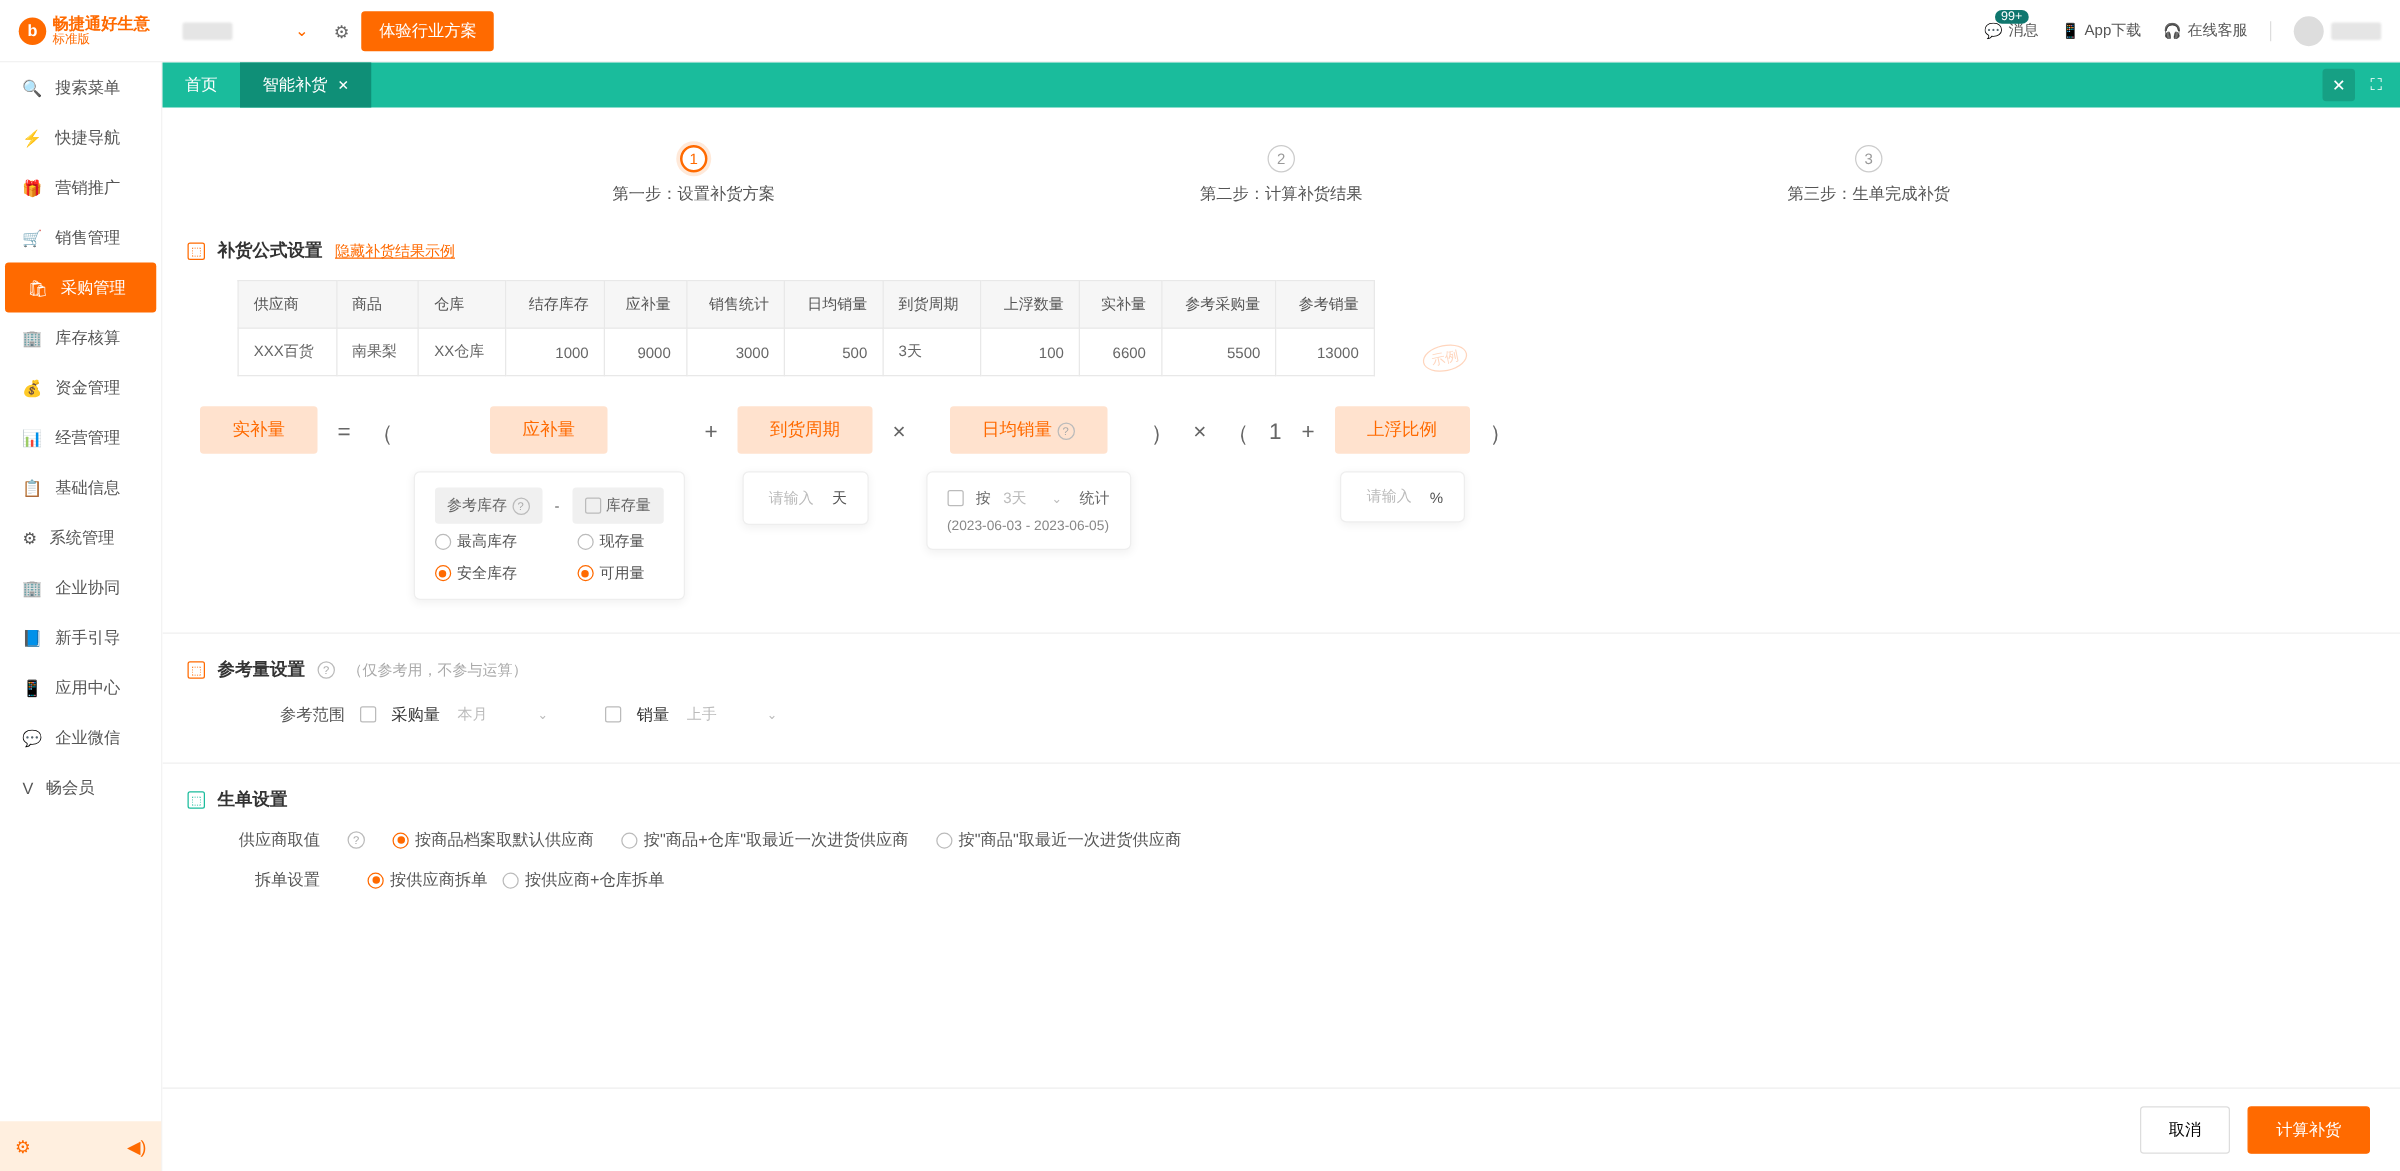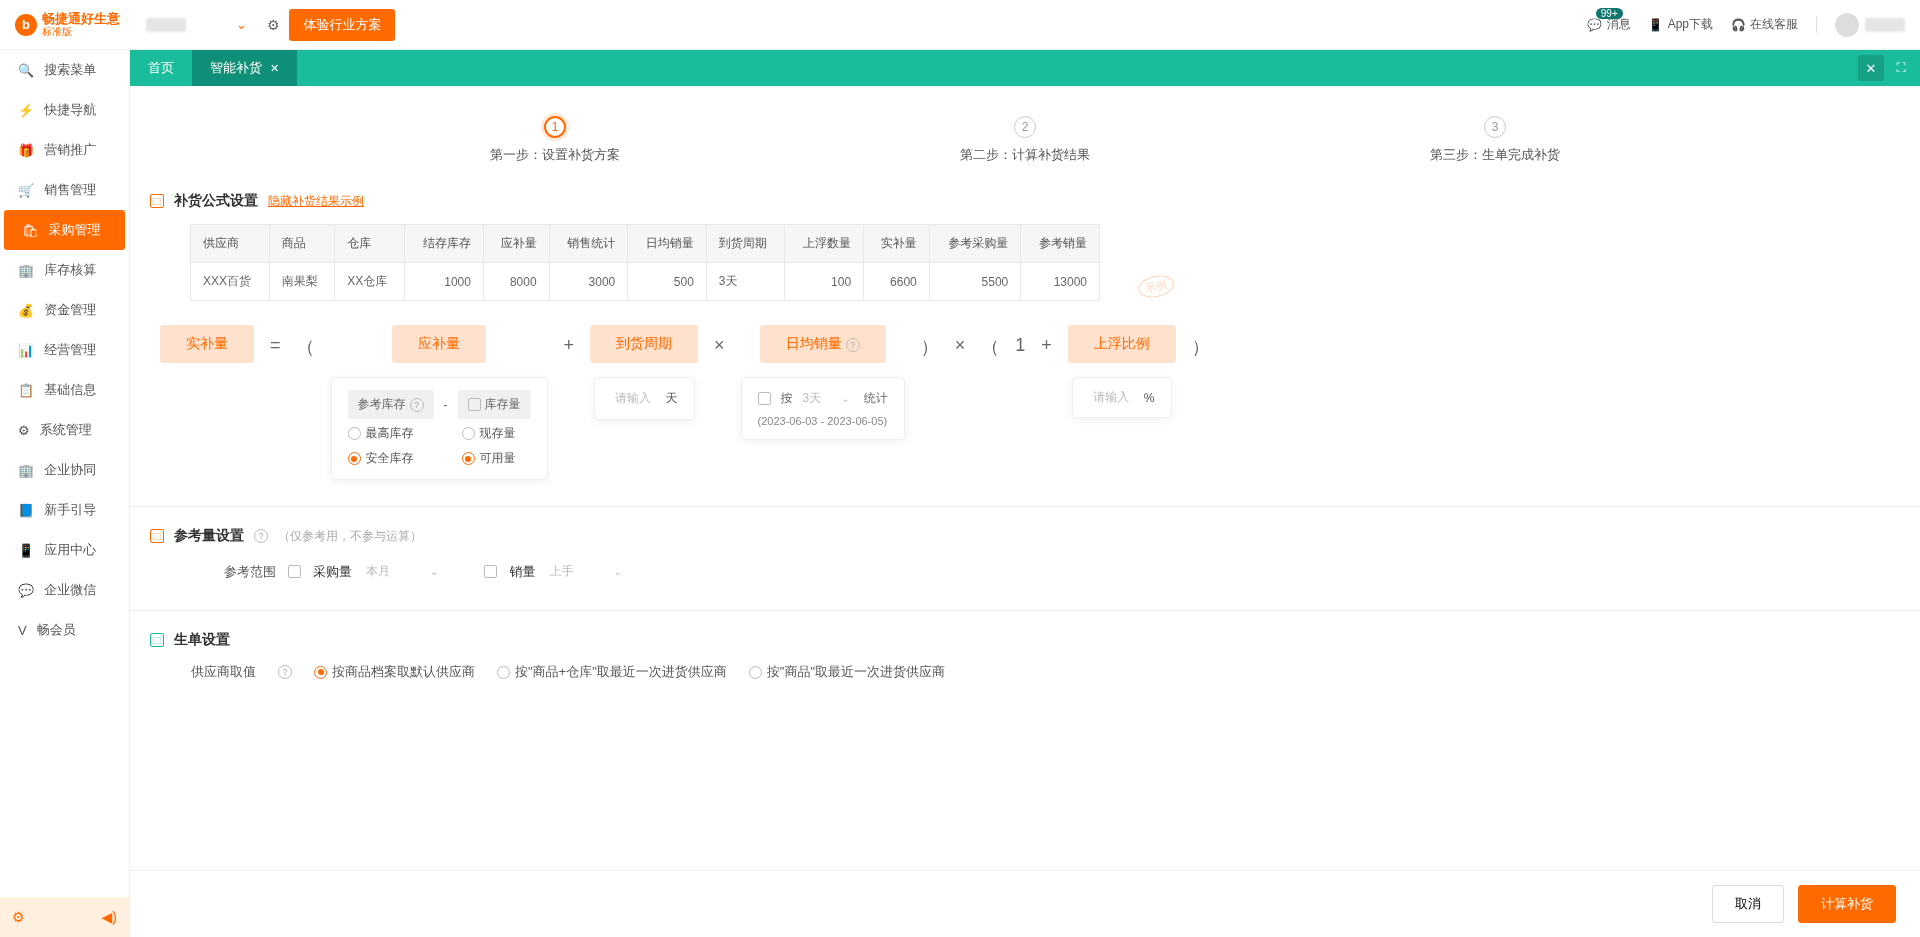--- a/index.html
+++ b/index.html
@@ -265,21 +265,21 @@
                   <th class="r">参考采购量</th>
                   <th class="r">参考销量</th>
                 </tr>
               </thead>
             <tbody>
                 <tr id="st-row">
                   <td>XXX百货</td>
                   <td>南果梨</td>
                   <td>XX仓库</td>
                   <td class="r">1000</td>
-                  <td class="r">8000</td>
+                  <td class="r">9000</td>
                   <td class="r">3000</td>
                   <td class="r">500</td>
                   <td>3天</td>
                   <td class="r">100</td>
                   <td class="r">6600</td>
                   <td class="r">5500</td>
                   <td class="r">13000</td>
                 </tr>
               </tbody>
           </table>
@@ -425,20 +425,32 @@
             </label>
           <label class="radio">
               <span class="radio-dot"></span>
               <span>按"商品+仓库"取最近一次进货供应商</span>
             </label>
           <label class="radio">
               <span class="radio-dot"></span>
               <span>按"商品"取最近一次进货供应商</span>
             </label>
         </div>
+        <div class="form-row" style="margin-left:20px;">
+          <span class="form-label">拆单设置</span>
+          <span style="width:14px;"></span>
+          <label class="radio">
+              <span class="radio-dot on"></span>
+              <span>按供应商拆单</span>
+            </label>
+          <label class="radio">
+              <span class="radio-dot"></span>
+              <span>按供应商+仓库拆单</span>
+            </label>
+        </div>
       </div>
     </div>
 
     <div class="footer">
       <button class="btn">取消</button>
       <button class="btn primary">计算补货</button>
     </div>
   </div>
 </div>
 

